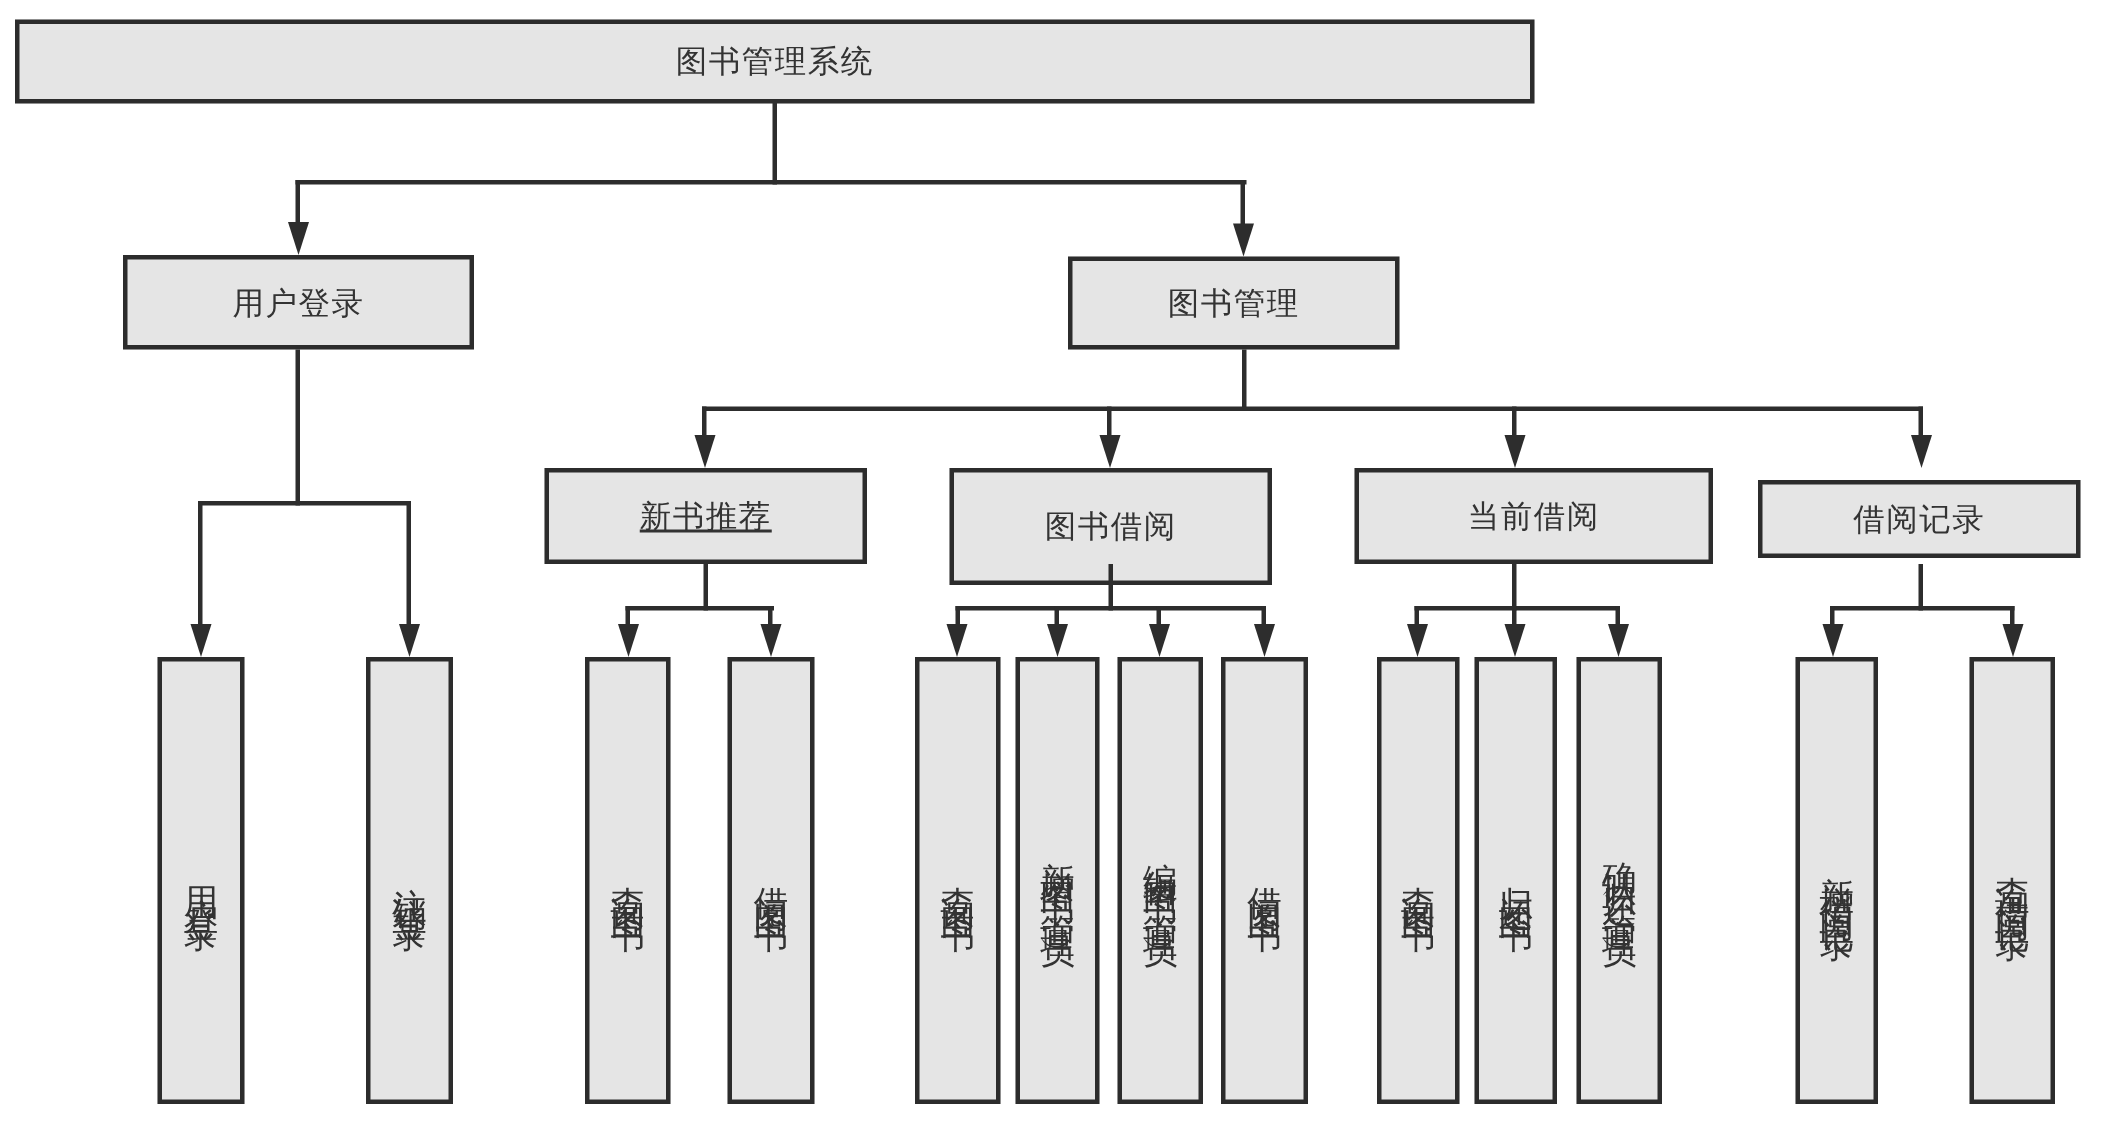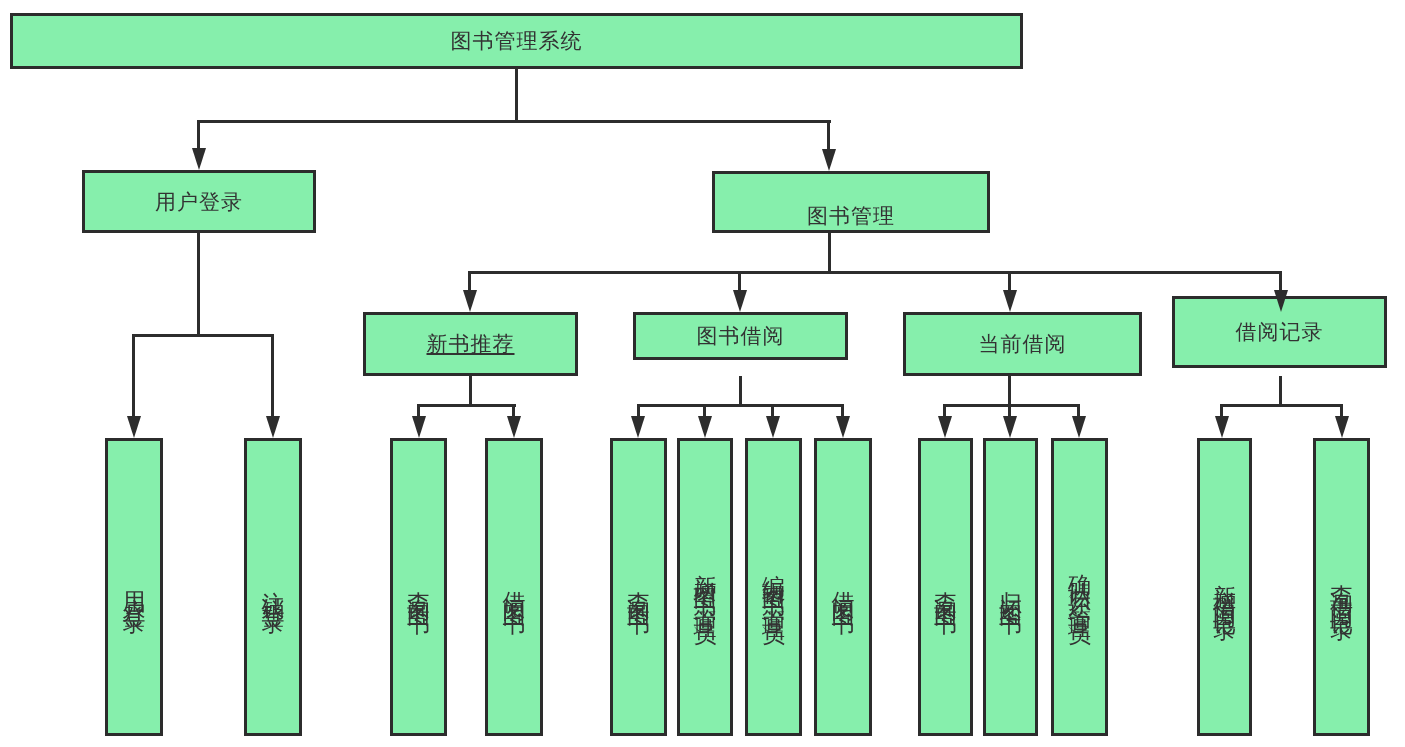--- a/index.html
+++ b/index.html
@@ -1,19 +1,19 @@
 <!DOCTYPE html>
 <html><head>
 <meta charset="utf-8">
 <style>
   html,body{margin:0;padding:0;background:#ffffff;}
   body{font-family:"Liberation Sans", sans-serif;}
   .canvas{position:relative;width:1405px;height:747px;background:#ffffff;overflow:hidden;}
 
-  .box{position:absolute;box-sizing:border-box;background:#86efac;border:3px solid #2c2c2c;
+  .box{position:absolute;box-sizing:border-box;background:#e5e5e5;border:3px solid #2c2c2c;
        display:flex;align-items:center;justify-content:center;color:#333;}
   .hbox{font-size:21px;letter-spacing:1px;}
   .leaf{font-size:23px;}
   .leaf .vtext{writing-mode:vertical-rl;text-orientation:mixed;letter-spacing:7px;
        line-height:1;white-space:nowrap;color:#333;}
 
   .vline{position:absolute;width:3px;background:#2d2d2d;}
   .hline{position:absolute;height:3px;background:#2d2d2d;}
   .arrow{position:absolute;width:0;height:0;
        border-left:7px solid transparent;border-right:7px solid transparent;
@@ -28,37 +28,37 @@
 <div class="canvas">
 
   <div class="box hbox" style="left:10px;top:13px;width:1013px;height:56px;">
     <span>图书管理系统</span>
   </div>
 
   <div class="box hbox" style="left:82px;top:170px;width:234px;height:63px;">
     <span>用户登录</span>
   </div>
 
-  <div class="box hbox" style="left:712px;top:171px;width:278px;height:62px;align-items:flex-end;">
+  <div class="box hbox" style="left:712px;top:171px;width:221px;height:62px;">
     <span>图书管理</span>
   </div>
 
   <div class="box hbox" style="left:363px;top:312px;width:215px;height:64px;text-decoration:underline;">
     <span>新书推荐</span>
   </div>
 
-  <div class="box hbox" style="left:633px;top:312px;width:215px;height:48px;">
+  <div class="box hbox" style="left:633px;top:312px;width:215px;height:78px;">
     <span>图书借阅</span>
   </div>
 
   <div class="box hbox" style="left:903px;top:312px;width:239px;height:64px;">
     <span>当前借阅</span>
   </div>
 
-  <div class="box hbox" style="left:1172px;top:296px;width:215px;height:72px;">
+  <div class="box hbox" style="left:1172px;top:320px;width:215px;height:52px;">
     <span>借阅记录</span>
   </div>
 
   <div class="box leaf" style="left:105px;top:438px;width:58px;height:298px;">
     <span class="vtext">用户登录</span>
   </div>
 
   <div class="box leaf" style="left:244px;top:438px;width:58px;height:298px;">
     <span class="vtext">注销登录</span>
   </div>

